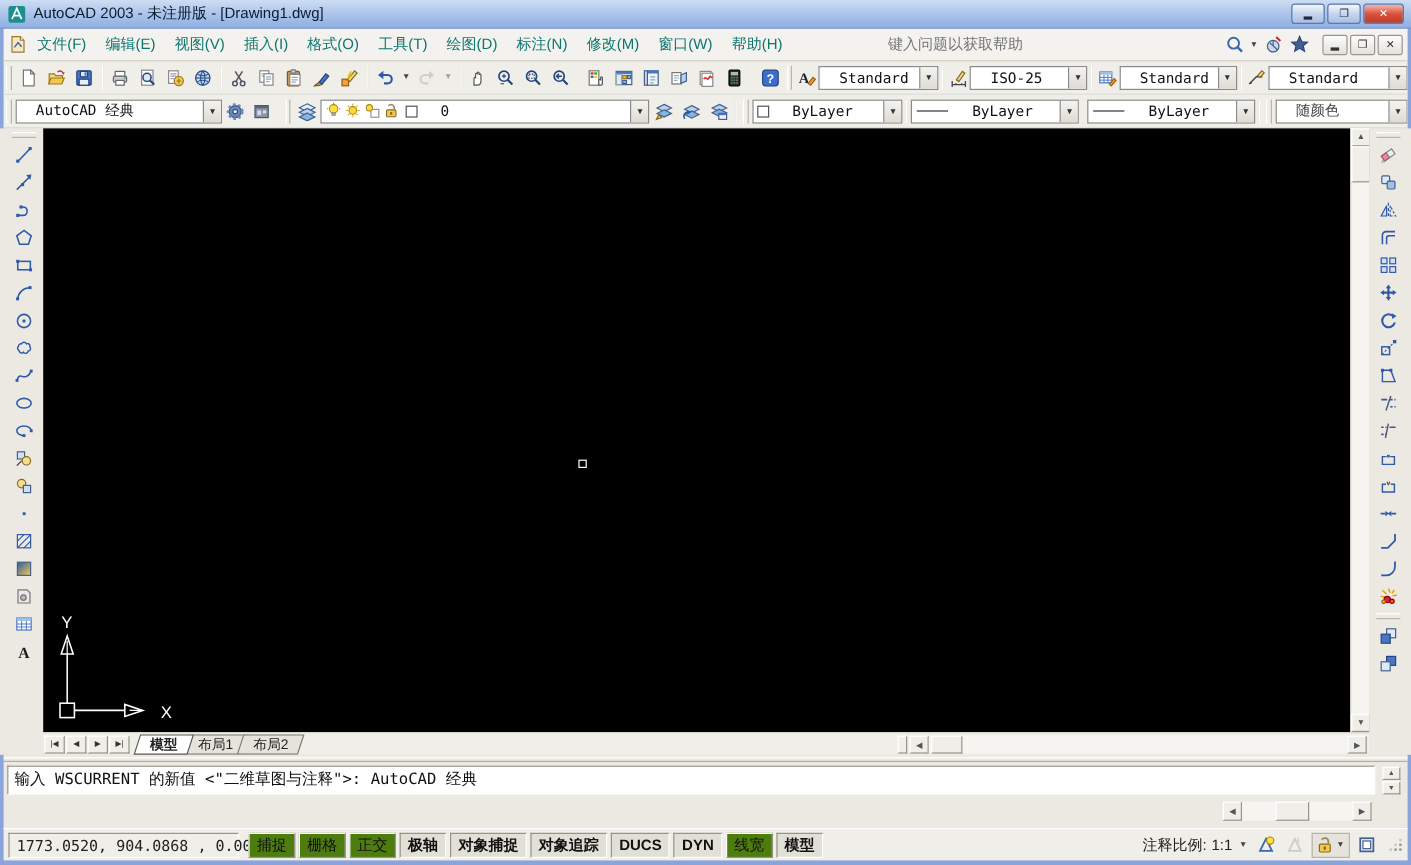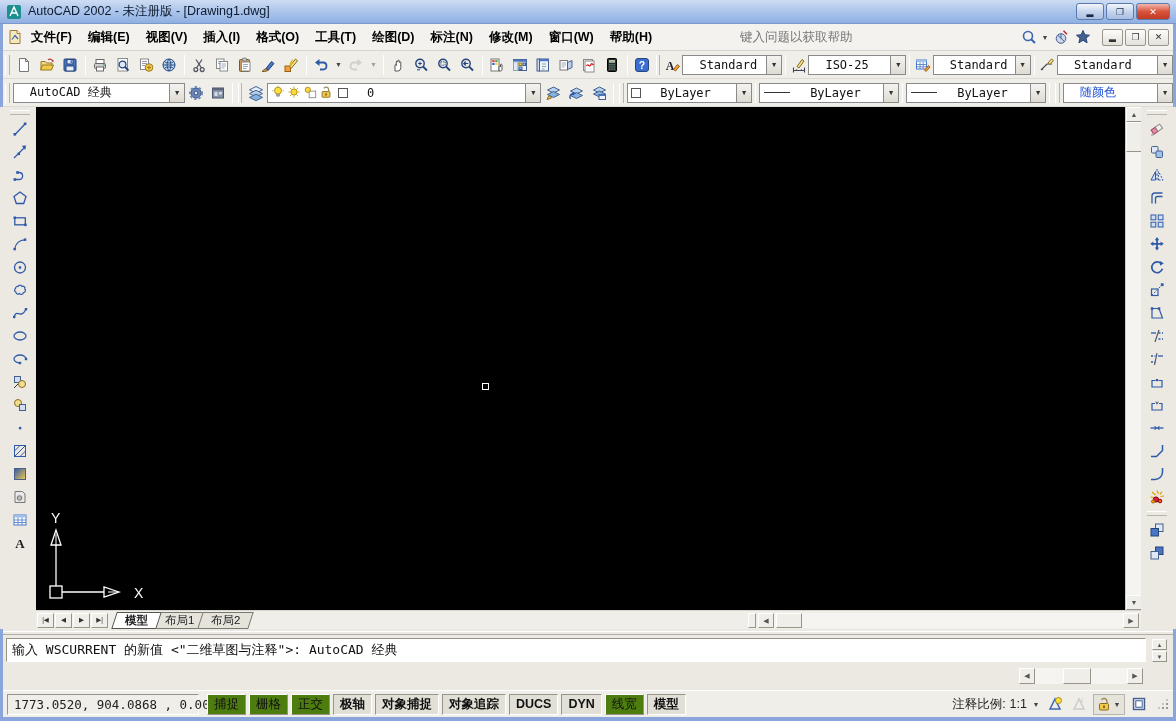--- a/index.html
+++ b/index.html
@@ -8,21 +8,21 @@
   .bevout{border:1px solid;border-color:#fff #98948a #98948a #fff;}
   .bevin{border:1px solid;border-color:#98948a #fff #fff #98948a;}
   
   .titlebar{position:absolute;left:0;top:0;width:1176px;height:24px;background:linear-gradient(#cdddf3,#a8c2ea 55%,#90b0e2);display:flex;align-items:center;padding:0 6px;border-bottom:1px solid #7b98cc;}
   .titlebar .title{font-size:12.5px;color:#0d1a2e;margin-left:6px;white-space:nowrap;}
   .wbtns{margin-left:auto;display:flex;gap:2px;}
   .wbtn{width:28px;height:17px;border:1px solid #5b7ab0;border-radius:3px;background:linear-gradient(#f4f7fc,#c7d5ec 50%,#a9bfe2);display:flex;align-items:center;justify-content:center;font-size:9px;color:#1a2a44;}
   .wbtn.close{background:linear-gradient(#f3b8ae,#d9543c 50%,#c03a24);color:#fff;width:34px;}
   
   .menubar{position:absolute;left:3px;top:24px;width:1170px;height:27px;background:#f3f2ee;border-bottom:1px solid #d7d4cc;display:flex;align-items:center;padding:0 4px;}
-  .mitem{font-size:12.5px;padding:4px 8px;color:#000000;white-space:nowrap;font-weight:bold;}
+  .mitem{font-size:12.5px;padding:4px 8px;color:#0f766e;white-space:nowrap;}
   .helpsearch{margin-left:auto;width:280px;border:none;background:transparent;font-size:12.5px;color:#a21caf;outline:none;font-family:"Liberation Sans",sans-serif;}
   .mbtn{width:22px;height:20px;display:flex;align-items:center;justify-content:center;background:transparent;border:none;padding:0;}
   .dd7{font-size:7px;color:#444;width:10px;text-align:center;}
   .docbtns{display:flex;gap:2px;margin-left:8px;}
   .docb{width:21px;height:17px;background:linear-gradient(#fcfcfb,#e3e1da);border:1px solid #9a968c;border-radius:2px;font-size:9px;display:flex;align-items:center;justify-content:center;color:#333;}
   
   .tbrow{position:absolute;left:3px;width:1170px;height:28px;background:#f0eee8;display:flex;align-items:center;overflow:hidden;border-bottom:1px solid #dedbd4;}
   .tbrow1{top:51px;} .tbrow2{top:79px;}
   .handle{width:5px;height:20px;border-left:1px solid #fff;border-right:1px solid #b8b5ac;margin:0 3px 0 2px;}
   .tbgroup{display:flex;align-items:center;}
@@ -30,21 +30,21 @@
   .tbtn.disabled{opacity:.45;filter:grayscale(1);}
   .ddbtn{border:none;background:transparent;width:12px;height:23px;font-size:7px;color:#444;padding:0;}
   .ddbtn.disabled{opacity:.45;}
   .vsep{width:1px;height:20px;background:#c6c3ba;border-right:1px solid #fff;margin:0 3px;}
   .icn{width:16px;height:16px;display:block;}
   .icn svg{width:16px;height:16px;display:block;}
   .icn14 svg{width:14px;height:14px;display:block;}
   .combo{display:flex;align-items:center;height:20px;background:#fff;border:1px solid #8a8a8a;font-family:"DejaVu Sans Mono","Liberation Mono",monospace;font-size:12px;overflow:hidden;}
   .combo .val{flex:1;padding:0 16px;white-space:nowrap;overflow:hidden;}
   .combo .cbtn{width:15px;height:100%;background:linear-gradient(#f4f3ef,#dedbd2);border-left:1px solid #8a8a8a;display:flex;align-items:center;justify-content:center;font-size:7px;color:#333;}
-  .combo.gray .val{color:#1d4ed8;}
+  .combo.gray .val{color:#404040;}
   .swatch{width:10px;height:10px;background:#fff;border:1px solid #555;margin:0 3px;flex:none;}
   .ltline{width:26px;height:1px;background:#333;margin:0 4px;flex:none;}
   
   .main{position:absolute;left:0;top:107px;width:1176px;height:522px;background:#ece9e2;}
   .side{position:absolute;top:0;bottom:0;background:#ece9e2;display:flex;flex-direction:column;align-items:center;}
   .side.left{left:3px;width:33px;}
   .side.right{right:3px;width:32px;}
   .vhandle{height:5px;width:20px;border-top:1px solid #fff;border-bottom:1px solid #b8b5ac;margin:3px 0 2px;}
   .canvas{position:absolute;left:36px;top:0;width:1089px;height:503px;background:#000;}
   .pickbox{position:absolute;left:446px;top:276px;width:7px;height:7px;border:1px solid #fff;}
@@ -93,21 +93,21 @@
 
 <div class="win">
 
   <div class="titlebar">
     <span class="icn">
         <svg viewBox="0 0 16 16">
           <rect x="1" y="1" width="14" height="14" rx="2" fill="#1d8f8f"></rect>
           <path d="M4 12 L8 3 L12 12 M5.8 9 H10.2" stroke="#fff" stroke-width="1.4" fill="none"></path>
         </svg>
       </span>
-    <span class="title">AutoCAD 2002 - 未注册版 - [Drawing1.dwg]</span>
+    <span class="title">AutoCAD 2003 - 未注册版 - [Drawing1.dwg]</span>
     <div class="wbtns">
       <div class="wbtn">▂</div>
       <div class="wbtn">❐</div>
       <div class="wbtn close">✕</div>
     </div>
   </div>
 
   <div class="menubar">
     <span class="icn">
         <svg viewBox="0 0 16 16">

